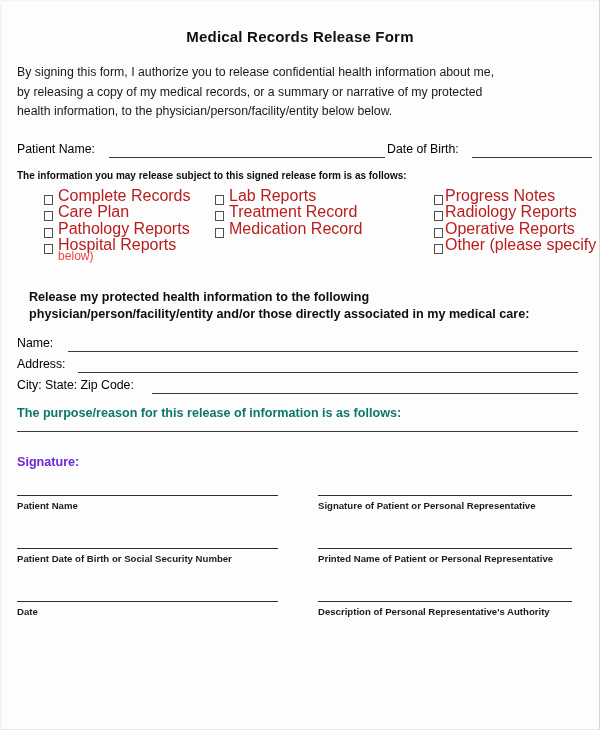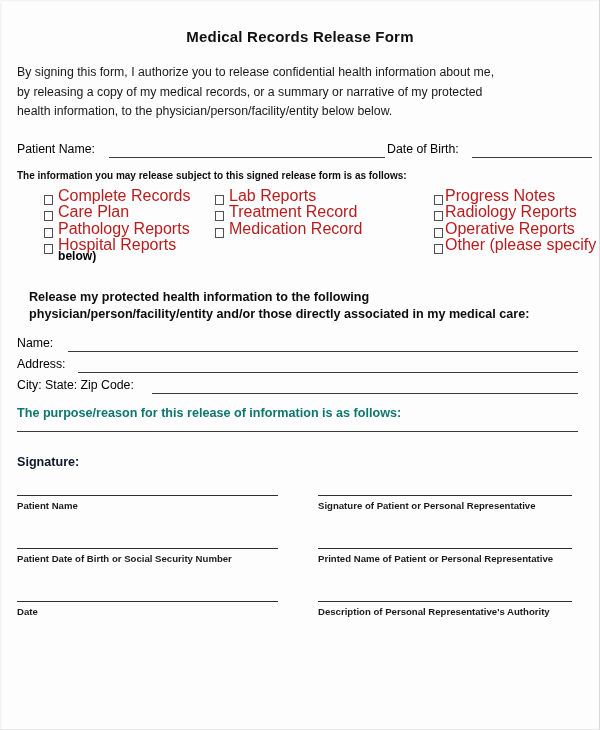--- a/index.html
+++ b/index.html
@@ -107,21 +107,21 @@
     background: #ffffff;
     flex: 0 0 auto;
     margin-top: 3px;
     box-sizing: border-box;
   }
   .cb-label { margin-left: 5px; }
   #cb-col-3 .cb-label { margin-left: 2px; }
 
   #cb-continuation {
     left: 58px; top: 249px;
-    font-size: 12.1px; color: #000000; font-weight: bold;
+    font-size: 12.1px; color: #ef4444;
   }
 
   
   #release-to {
     left: 17px; top: 289px;
     font-size: 12.6px; font-weight: bold;
     line-height: 17px; color: #0d0d0d;
   }
   #release-to div { white-space: nowrap; padding-left: 12px; }
 
@@ -144,21 +144,21 @@
     white-space: nowrap;
   }
   #purpose-rule {
     left: 17px; top: 431px; width: 561px; height: 0;
     border-bottom: 1.4px solid #3a3a3a;
   }
 
   
   #signature-heading {
     left: 17px; top: 455px;
-    font-size: 12.6px; font-weight: bold; color: #0f172a;
+    font-size: 12.6px; font-weight: bold; color: #6d28d9;
   }
 
   #sig-block { left: 0; top: 495px; width: 600px; }
   .sig-row { position: relative; height: 53px; }
   .sig-cell { position: absolute; top: 0; }
   .sig-cell.left  { left: 17px;  width: 261px; }
   .sig-cell.right { left: 318px; width: 254px; }
   .sig-rule {
     height: 0;
     border-bottom: 1.4px solid #2e2e2e;

